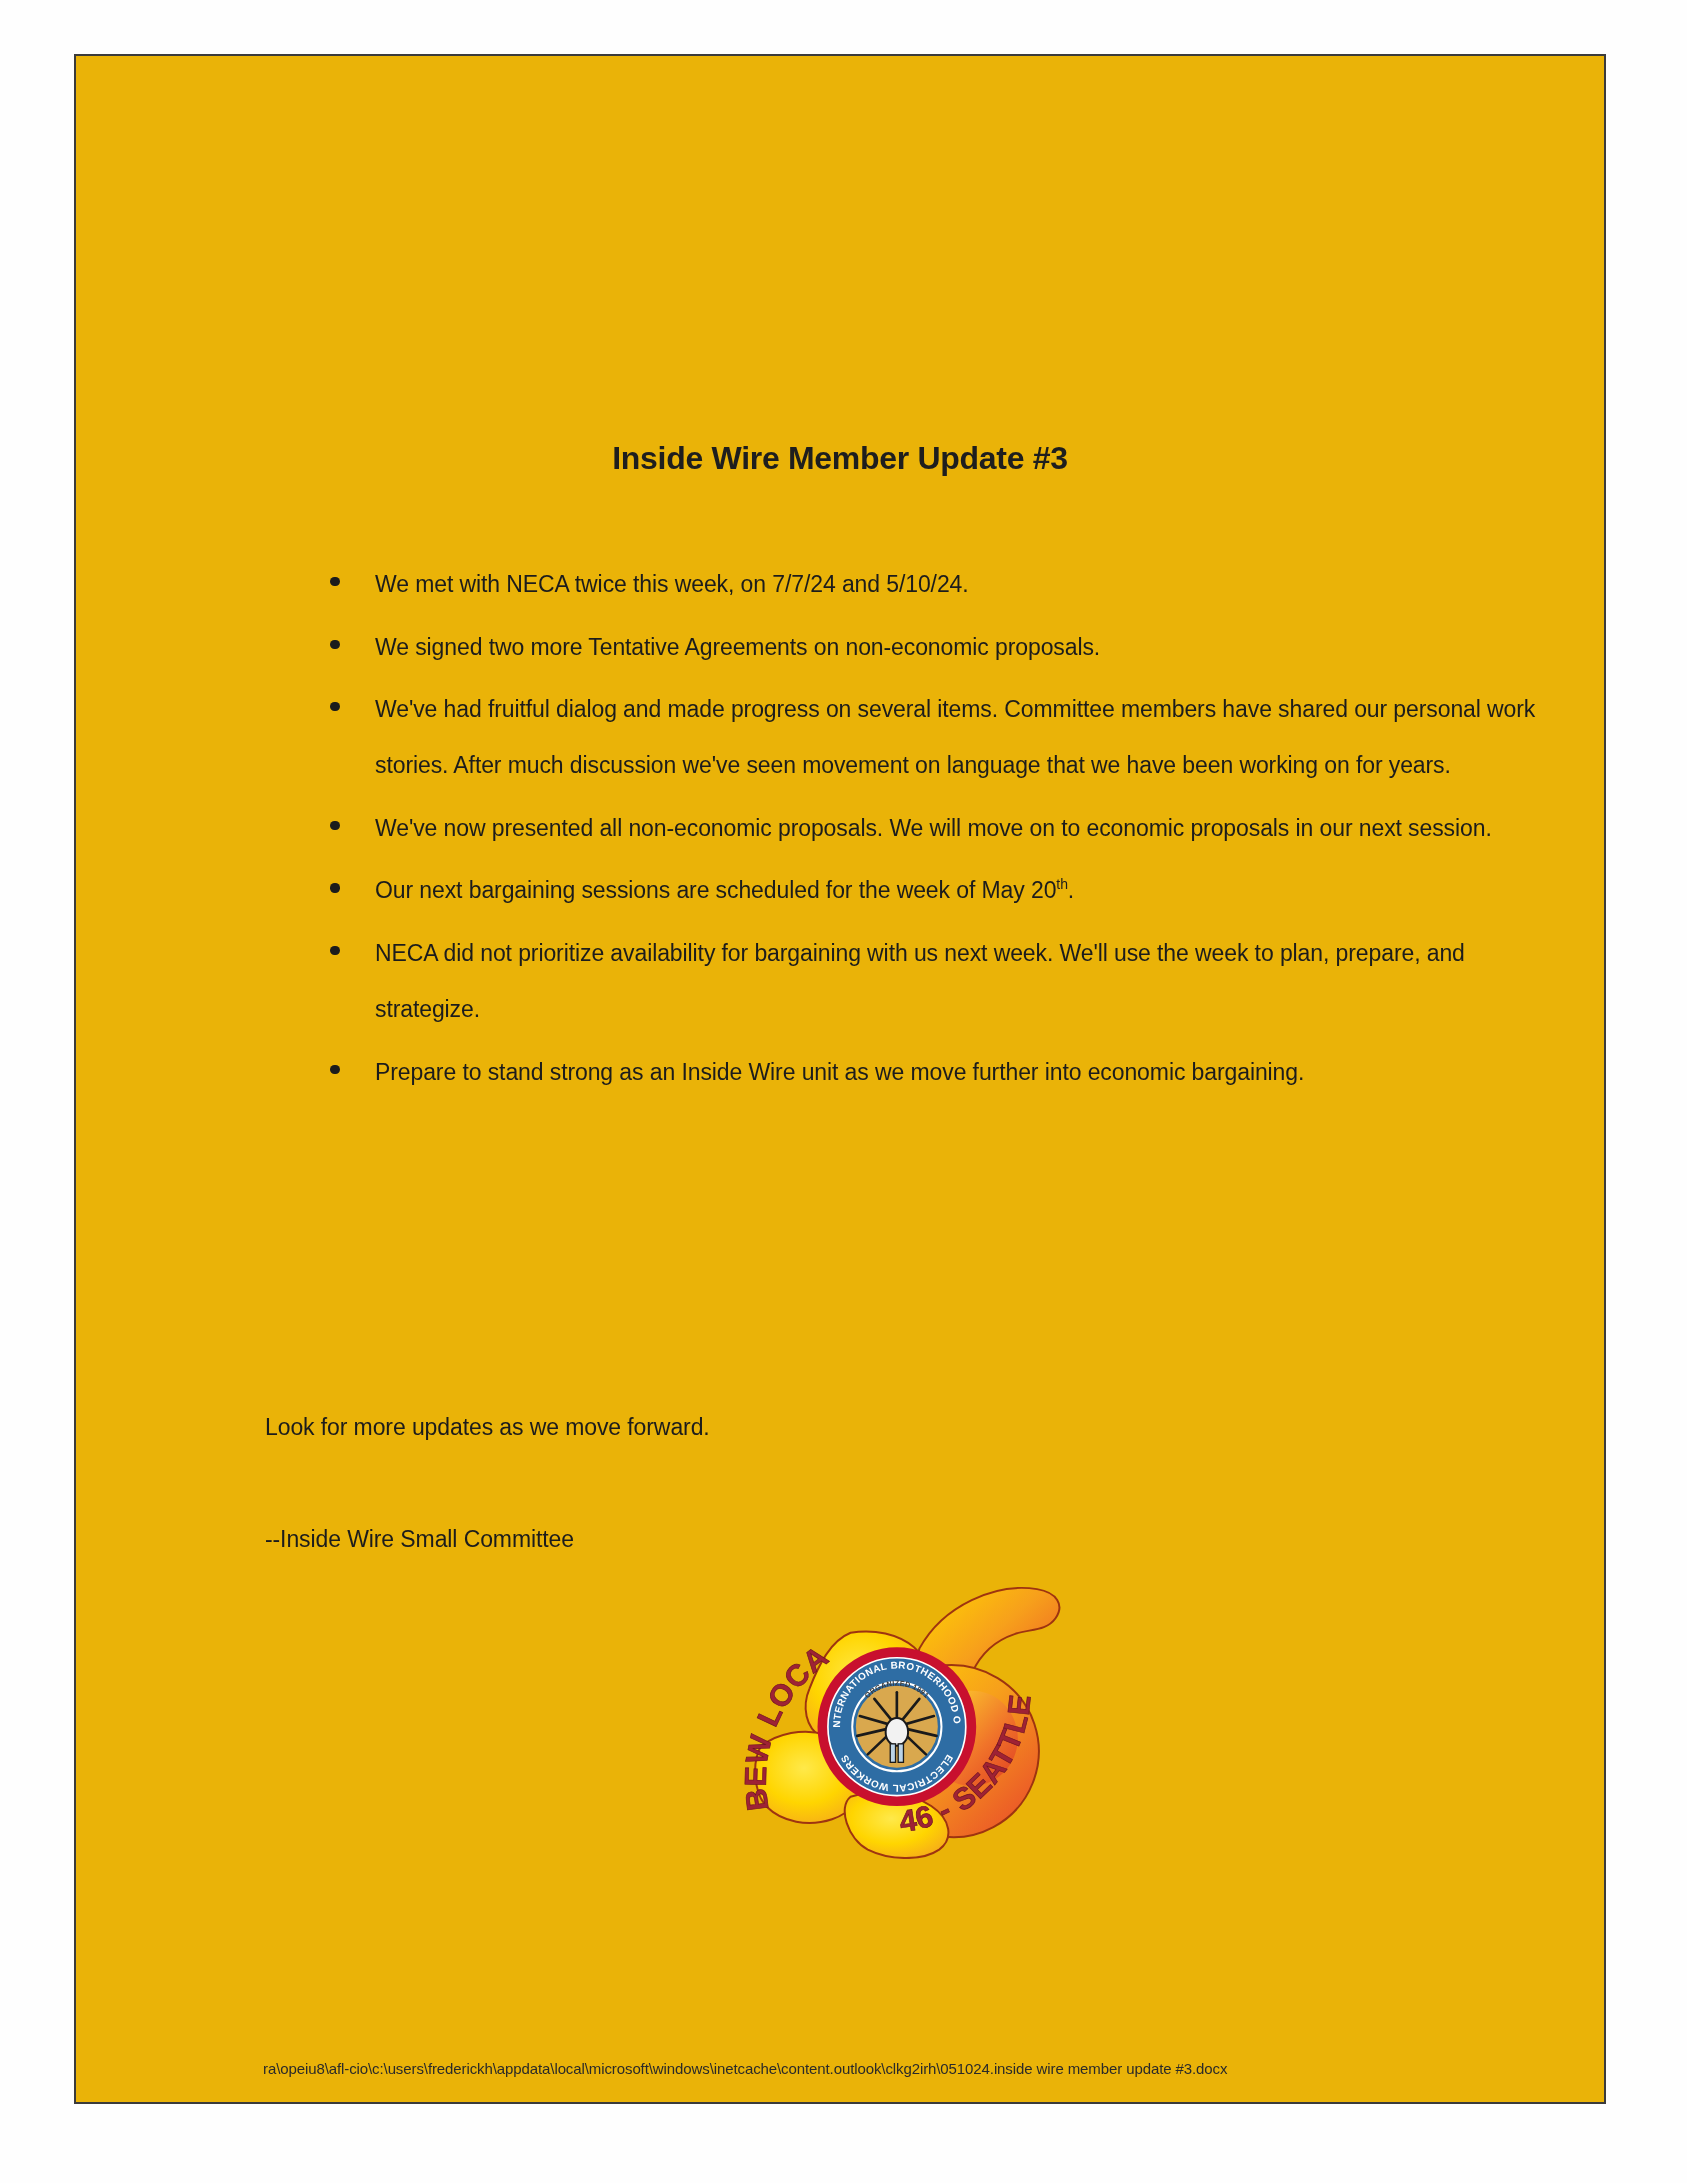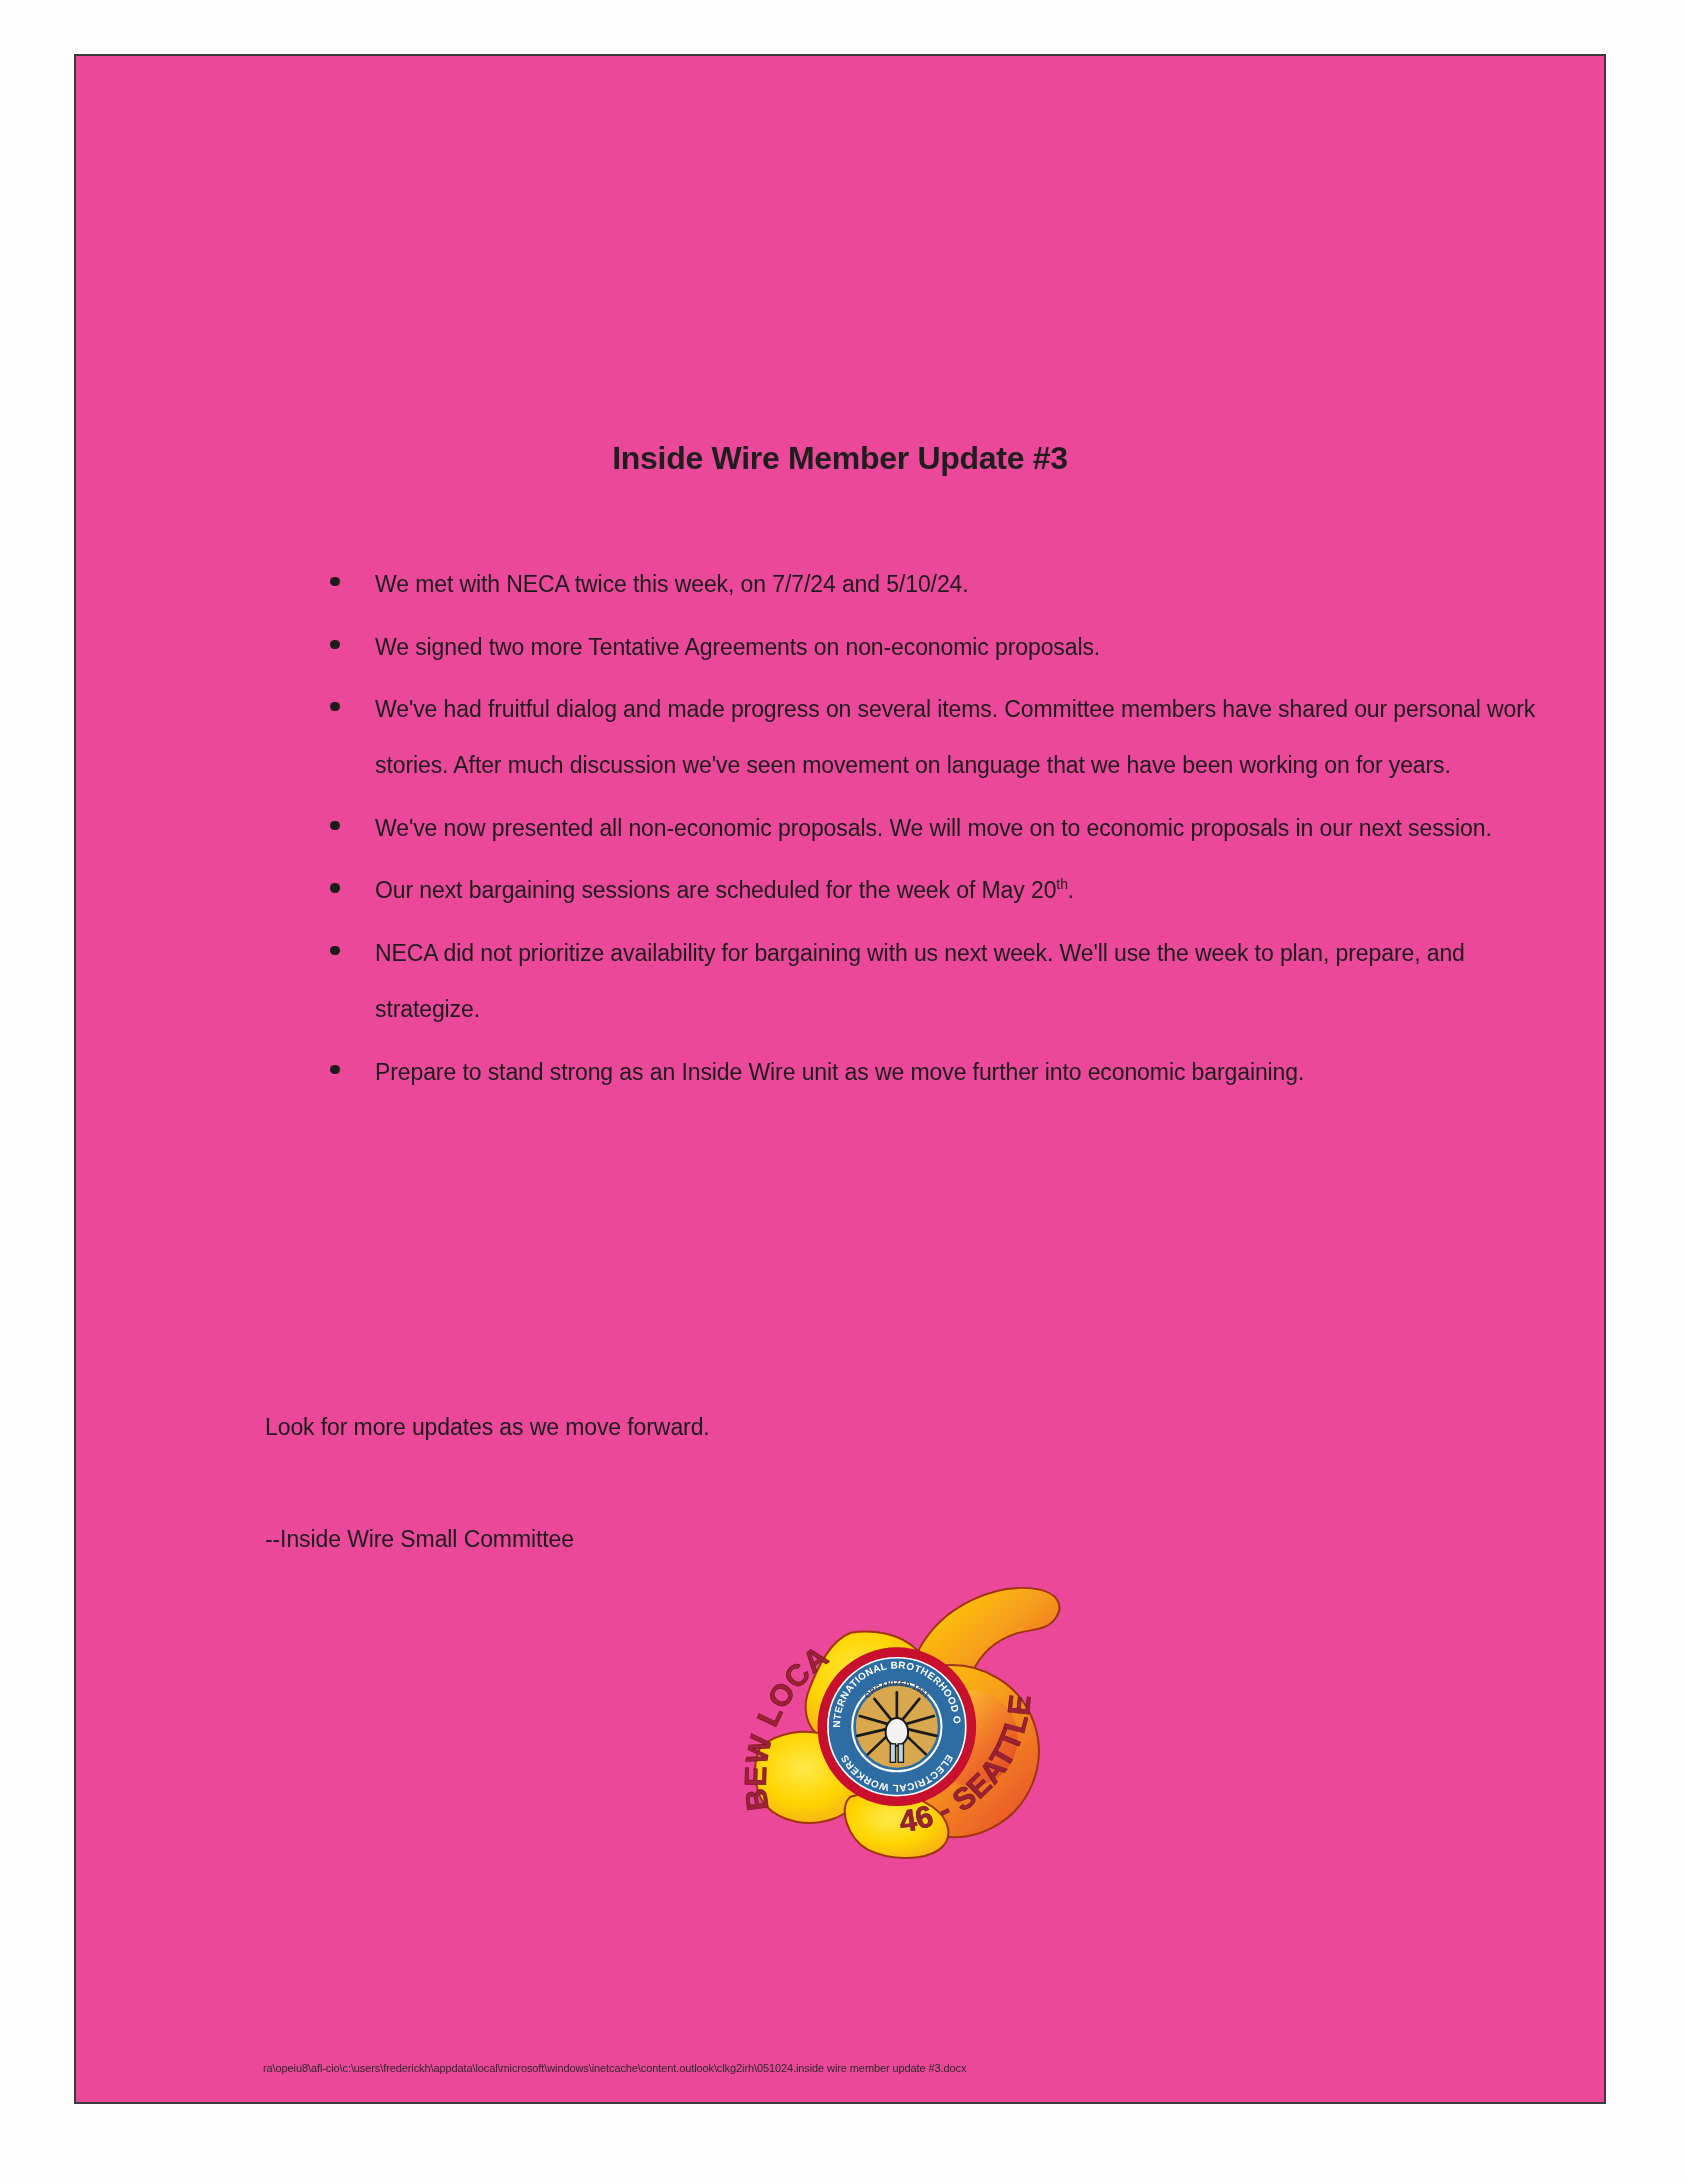--- a/index.html
+++ b/index.html
@@ -24,21 +24,21 @@
     background: #fefefe;
   }
 
   .page-border {
     position: absolute;
     left: 74px;
     top: 54px;
     width: 1532px;
     height: 2050px;
     border: 2px solid #3b3b3b;
-    background: #ec4899;
+    background: #eab308;
     box-sizing: border-box;
   }
 
   
   .doc-title {
     position: absolute;
     left: 0;
     right: 0;
     top: 384px;
     text-align: center;
@@ -103,21 +103,21 @@
     height: 311px;
   }
   .logo-wrap svg { display:block; width:100%; height:100%; }
 
   
   .footer-path {
     position: absolute;
     left: 187px;
     top: 1997px;
     width: 1244px;
-    font-size: 11px;
+    font-size: 15px;
     line-height: 31px;
     color: #2a2a2a;
     letter-spacing: -0.1px;
     word-break: break-all;
   }
 </style>
 </head>
 <body>
 
 <div class="scan-sheet">

